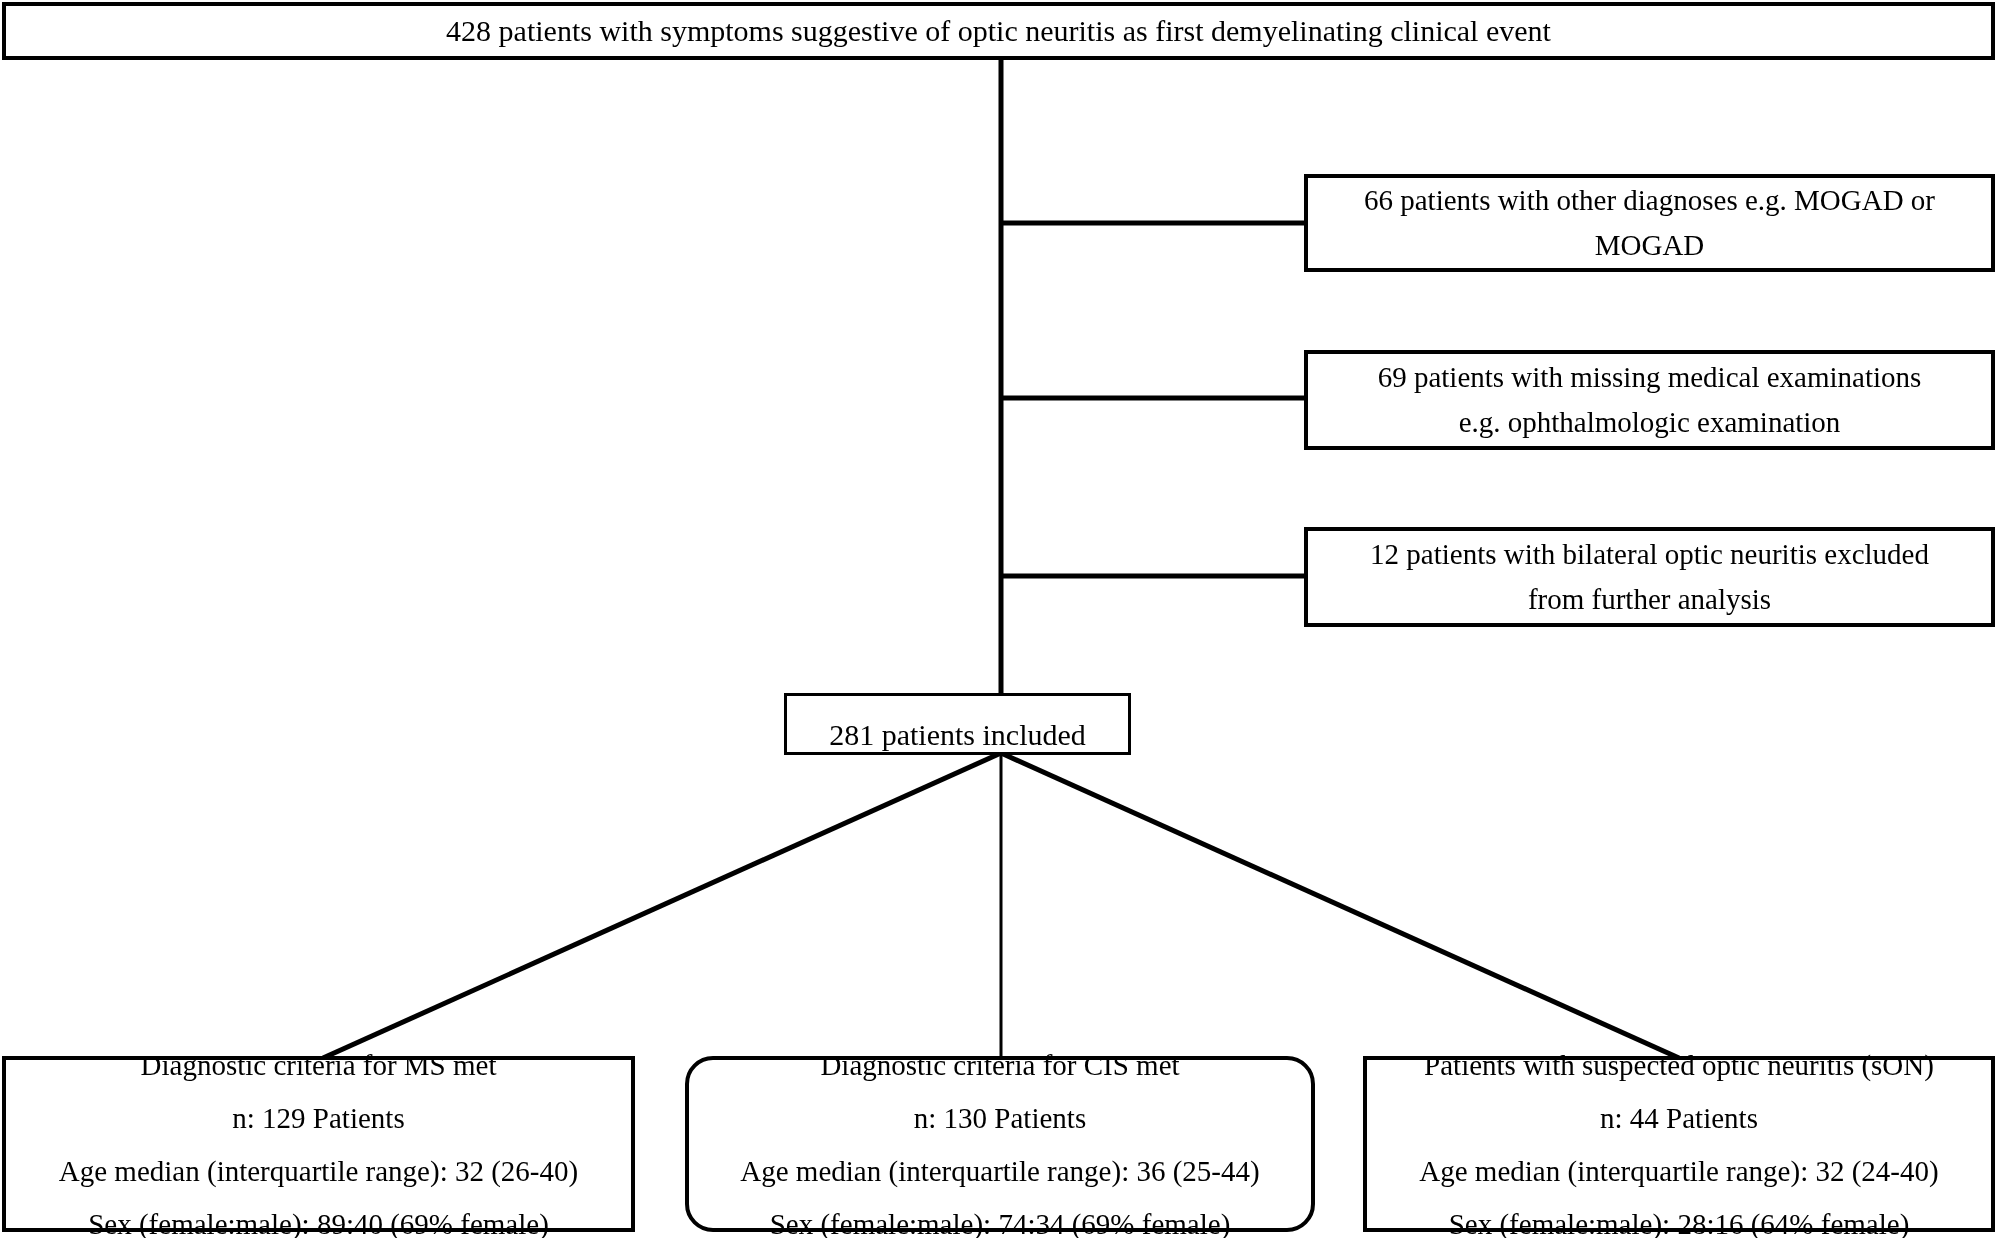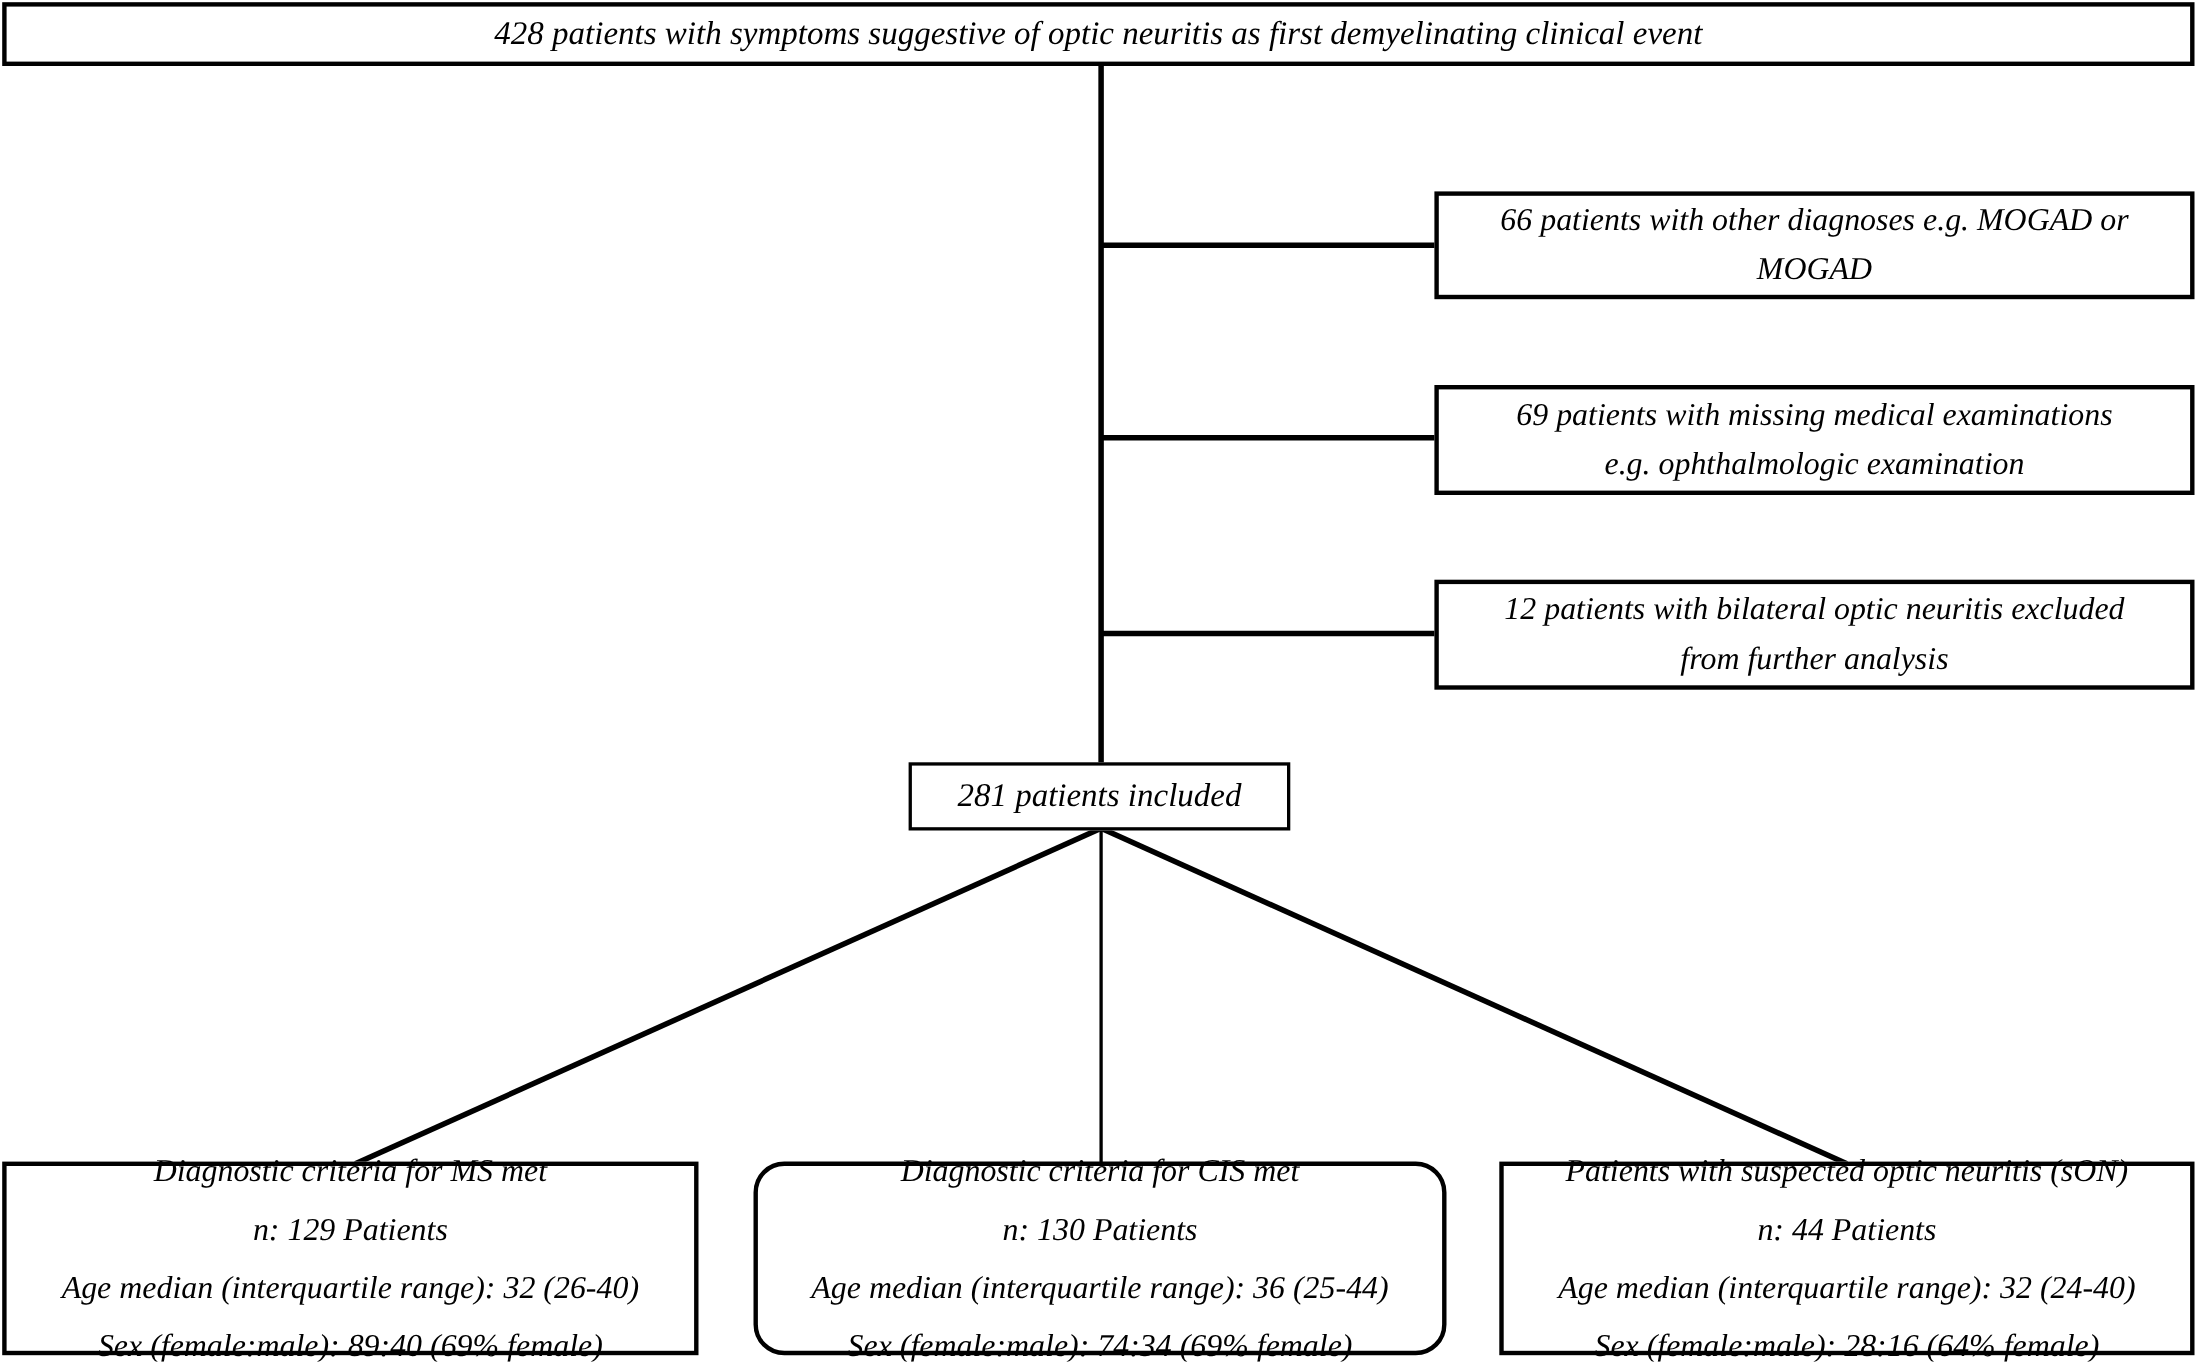--- a/index.html
+++ b/index.html
@@ -8,21 +8,20 @@
     background: #ffffff;
   }
   #figure-canvas {
     position: relative;
     width: 1998px;
     height: 1238px;
     background: #ffffff;
     font-family: "Liberation Serif", "DejaVu Serif", serif;
     color: #000000;
     overflow: hidden;
-    font-style: italic;
   }
   #connector-layer {
     position: absolute;
     left: 0;
     top: 0;
     width: 1998px;
     height: 1238px;
   }
   .box {
     position: absolute;
@@ -50,26 +49,27 @@
     left: 1304px;
     width: 691px;
     font-size: 29px;
     line-height: 45px;
     padding: 4px 10px;
   }
   #exclusion-box-1 { top: 174px; height: 98px; }
   #exclusion-box-2 { top: 350px; height: 100px; }
   #exclusion-box-3 { top: 527px; height: 100px; }
   #included-box {
-    left: 826px;
+    left: 784px;
     top: 693px;
     width: 347px;
     height: 62px;
     border-width: 3px;
     font-size: 30px;
+    justify-content: flex-end;
   }
   .outcome-box {
     top: 1056px;
     height: 176px;
     font-size: 29px;
     line-height: 42px;
     padding: 6px 8px;
     gap: 11px;
   }
   #outcome-box-ms  { left: 2px;    width: 633px; }

